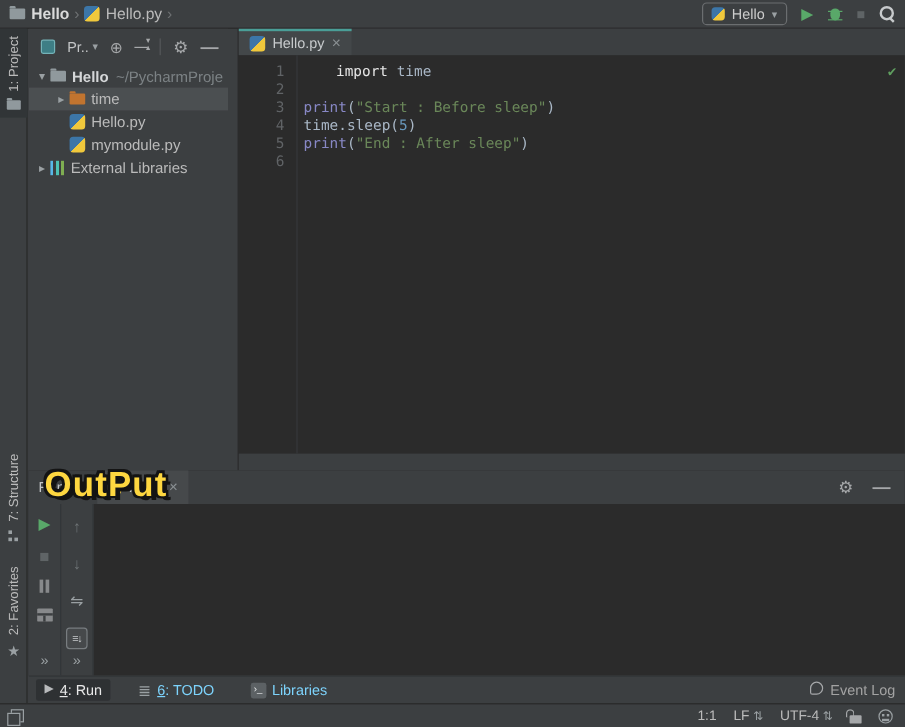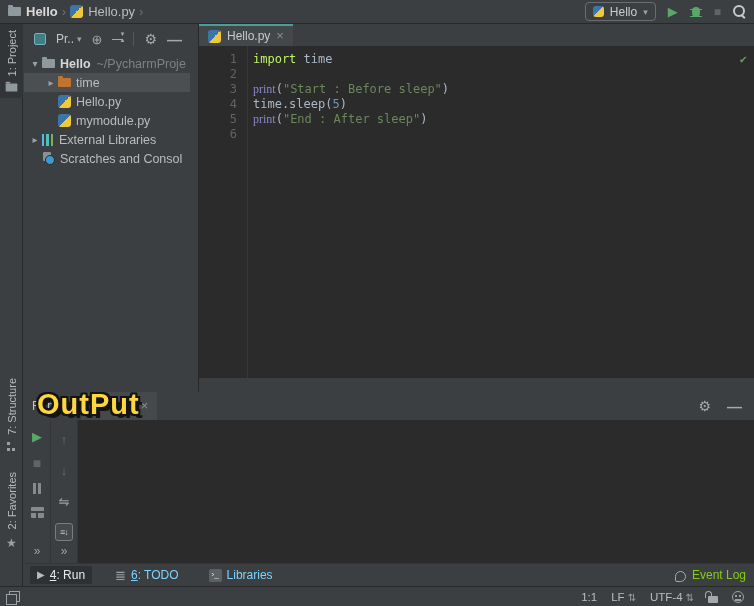--- a/index.html
+++ b/index.html
@@ -111,21 +111,21 @@
   #editor { position:absolute; left:198px; top:24px; width:556px; height:368px; background:#3c3f41;
     border-left:1px solid #282828; display:flex; flex-direction:column; }
   #tabbar { height:22px; background:#3c3f41; display:flex; align-items:flex-end; }
   #editor-tab { height:22px; display:flex; align-items:center; gap:6px; padding:0 9px;
     background:#434749; border-top:2px solid #4a9e97; font-size:12px; color:#c7cacc; }
   #code-wrap { height:332px; background:#2b2b2b; display:flex; position:relative;
     font-family:"DejaVu Sans Mono", monospace; font-size:12px; line-height:15px; }
   #gutter { width:49px; padding:6px 10px 0 0; text-align:right; color:#606366;
     border-right:1px solid #35383a; flex:none; }
   #code { padding:6px 0 0 5px; white-space:pre; flex:1; }
-  .tk-kw { color:#bef264; } .tk-bi { color:#8888c6;font-family:Liberation Serif, serif; } .tk-st { color:#6a8759; }
+  .tk-kw { color:#e5e5e5;margin-left:27px; } .tk-bi { color:#8888c6; } .tk-st { color:#6a8759; }
   .tk-nu { color:#6897bb; } .tk-pl { color:#a9b7c6; }
   #editor-filler { flex:1; background:#3c3f41; }
   #inspect-check { position:absolute; right:7px; top:6px; }
 
   
   #run-panel { position:absolute; left:24px; top:392px; width:730px; height:171px; background:#2b2b2b;
     display:flex; flex-direction:column; }
   #run-header { height:28px; background:#3c3f41; display:flex; align-items:center; flex:none; }
   #run-title { font-size:12px; color:#c3c5c7; padding:0 10px 0 8px; }
   #run-tab { height:28px; display:flex; align-items:center; gap:6px; padding:0 9px;
@@ -140,21 +140,21 @@
     font-size:29px; font-weight:800; letter-spacing:1px; color:#fed740;
     text-shadow:-2px -2px 0 #141414, 2px -2px 0 #141414, -2px 2px 0 #141414, 2px 2px 0 #141414,
       0 -2px 0 #141414, 0 2px 0 #141414, -2px 0 0 #141414, 2px 0 0 #141414, 4px 4px 0 #141414; }
 
   
   #bottom-bar { position:absolute; left:24px; top:563px; width:730px; height:23px; background:#3c3f41;
     border-top:1px solid #323639; display:flex; align-items:center; gap:16px; padding:0 8px 0 6px; font-size:12px; }
   .bbitem { display:flex; align-items:center; gap:5px; padding:2px 7px; border-radius:2px; color:#7dd3fc; }
   .bbitem.active { background:#2e3133; color:#e8e8e8; }
   .bbitem u { text-decoration:underline; }
-  #event-log { margin-left:auto; display:flex; align-items:flex-end; gap:6px; color:#84cc16; }
+  #event-log { margin-left:auto; display:flex; align-items:flex-start; gap:6px; color:#a3a3a3; }
 
   
   #status-bar { position:absolute; left:0; top:586px; width:754px; height:20px; background:#3c3f41;
     border-top:1px solid #282828; display:flex; align-items:center; font-size:11.5px; color:#bbbbbb;
     padding:0 10px 0 6px; }
   #sb-right { margin-left:auto; display:flex; align-items:center; gap:14px; }
   .sb-group { display:flex; align-items:center; gap:3px; }
 </style>
 </head>
 <body>
@@ -231,25 +231,20 @@
       <div class="tree-row lvl1">
         <span class="tw-arrow"></span>
         <span class="ticon i-py"></span>
         <span>mymodule.py</span>
       </div>
       <div class="tree-row lvl0">
         <span class="tw-arrow">▸</span>
         <span class="ticon i-lib"></span>
         <span>External Libraries</span>
       </div>
-      <div class="tree-row lvl0">
-        <span class="tw-arrow"></span>
-        <span class="ticon i-scratch"></span>
-        <span>Scratches and Consol</span>
-      </div>
     </div>
 </div>
 
 <div id="editor">
   <div id="tabbar">
     <div id="editor-tab">
       <span class="i-py"></span>
       <span>Hello.py</span>
       <span class="i-close"></span>
     </div>

